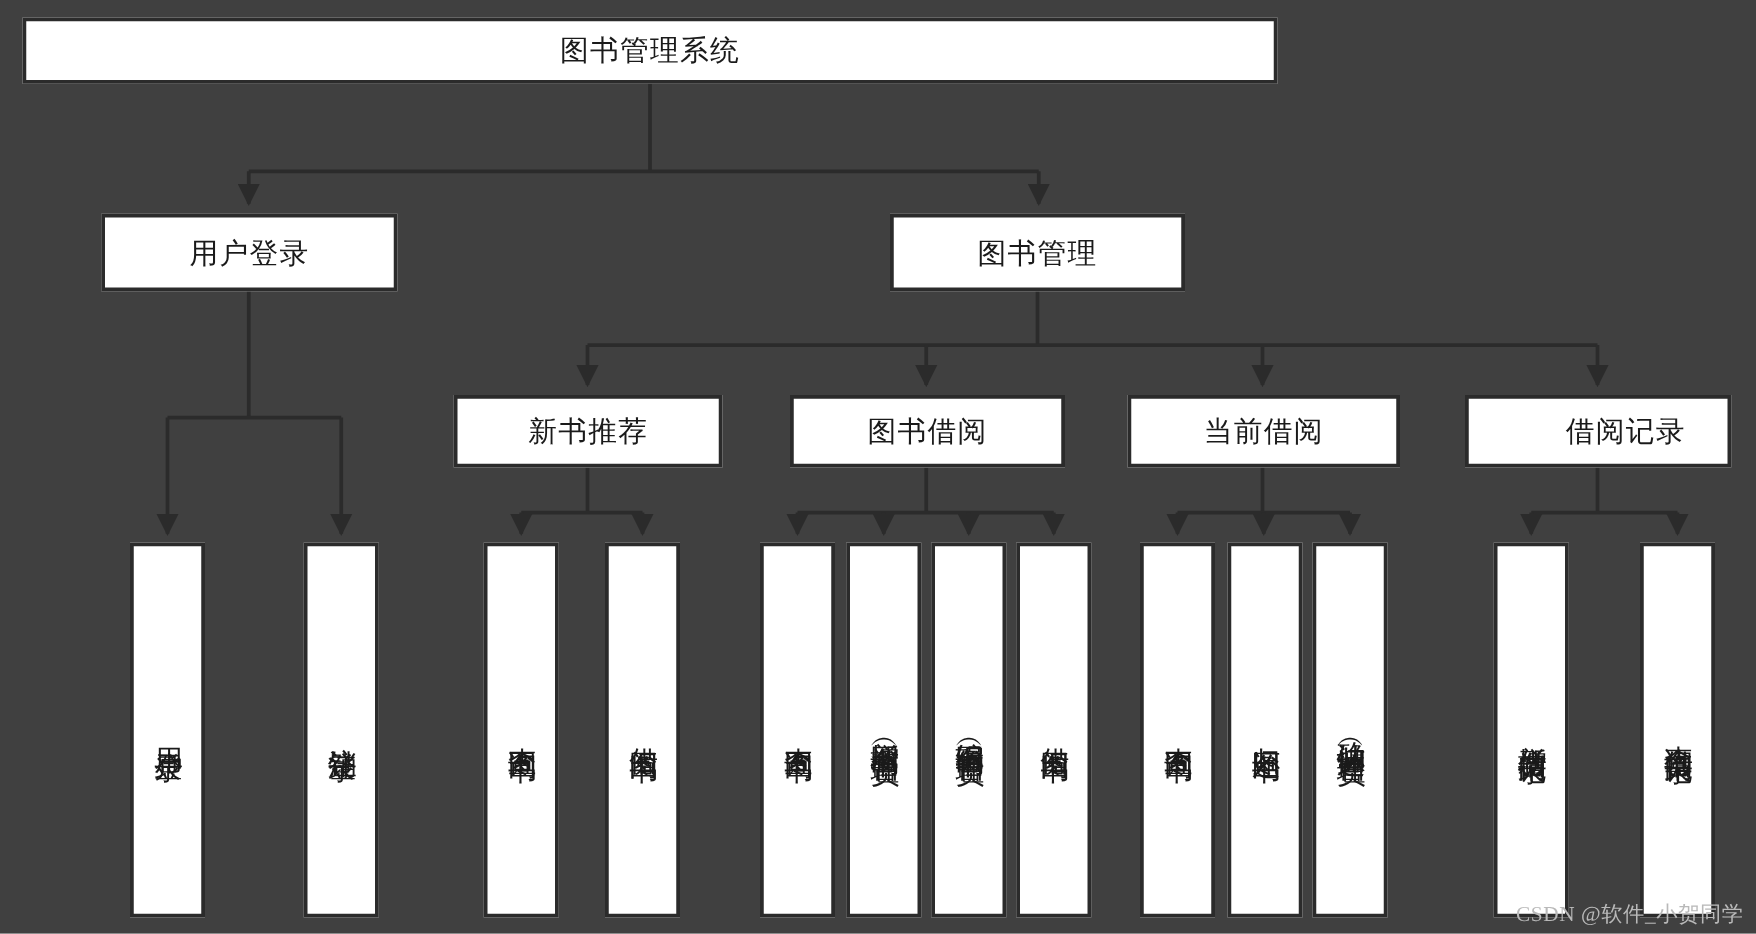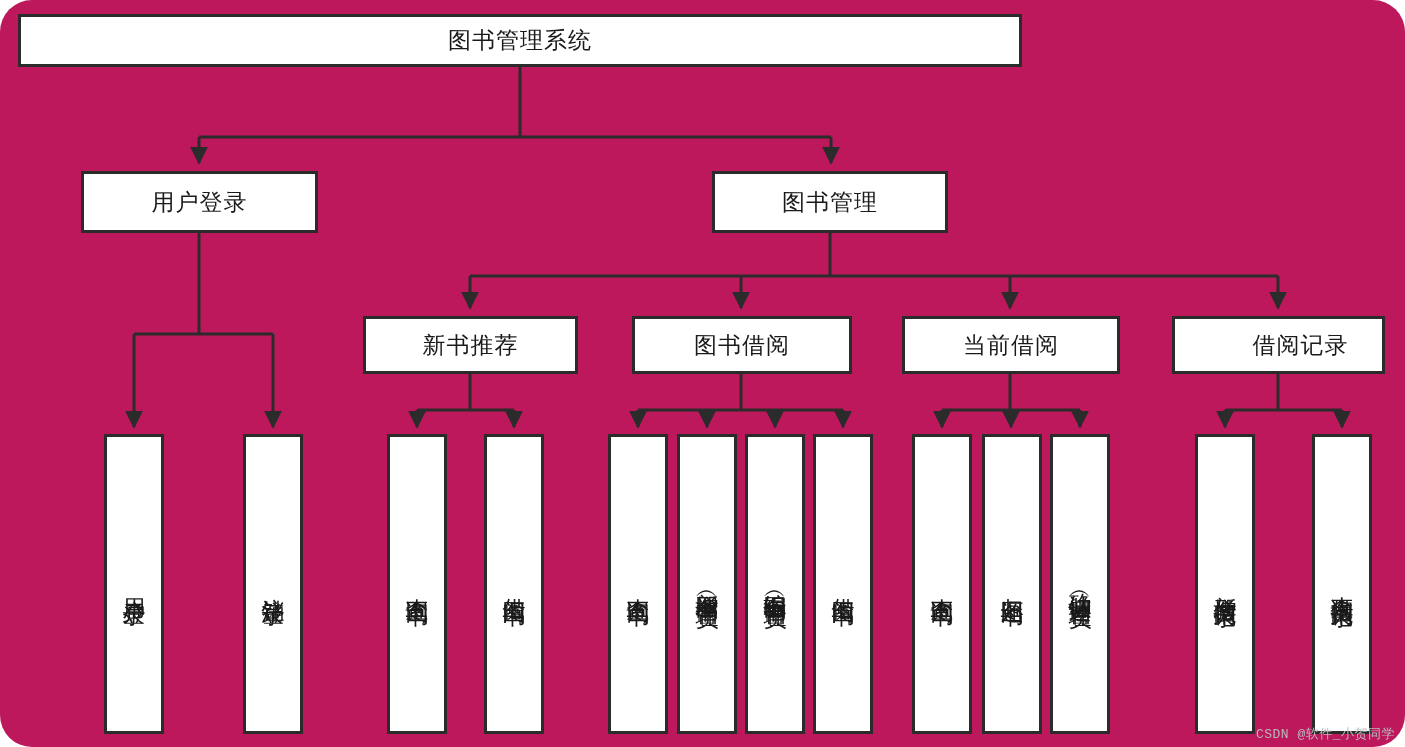--- a/index.html
+++ b/index.html
@@ -4,24 +4,23 @@
 <style>
   html, body {
     margin: 0;
     padding: 0;
     background: #ffffff;
   }
   #canvas {
     position: relative;
     width: 1405px;
     height: 747px;
-    background: #be185d;
+    background: #404040;
     font-family: "DejaVu Sans", "Liberation Sans", sans-serif;
     overflow: hidden;
-    border-radius: 32px;
   }
   svg#connectors {
     position: absolute;
     left: 0;
     top: 0;
     width: 1405px;
     height: 747px;
     pointer-events: none;
   }
   .node {
@@ -45,25 +44,25 @@
     line-height: 1.08;
     letter-spacing: 2px;
     padding: 4px 0;
     white-space: normal;
     text-align: center;
   }
   #watermark {
     position: absolute;
     right: 10px;
     bottom: 4px;
-    font-size: 13px;
+    font-size: 17px;
     color: #b9b9b9;
     letter-spacing: 0.5px;
     white-space: nowrap;
-    font-family: Liberation Mono, monospace;
+    font-family: Liberation Serif, serif;
   }
 </style>
 </head>
 <body>
 
 <div id="canvas">
 
   <svg id="connectors" viewBox="0 0 1405 747" xmlns="http://www.w3.org/2000/svg">
     <defs>
       <marker id="arrow" viewBox="0 0 10 10" refX="9" refY="5" markerWidth="6" markerHeight="6" orient="auto-start-reverse">

